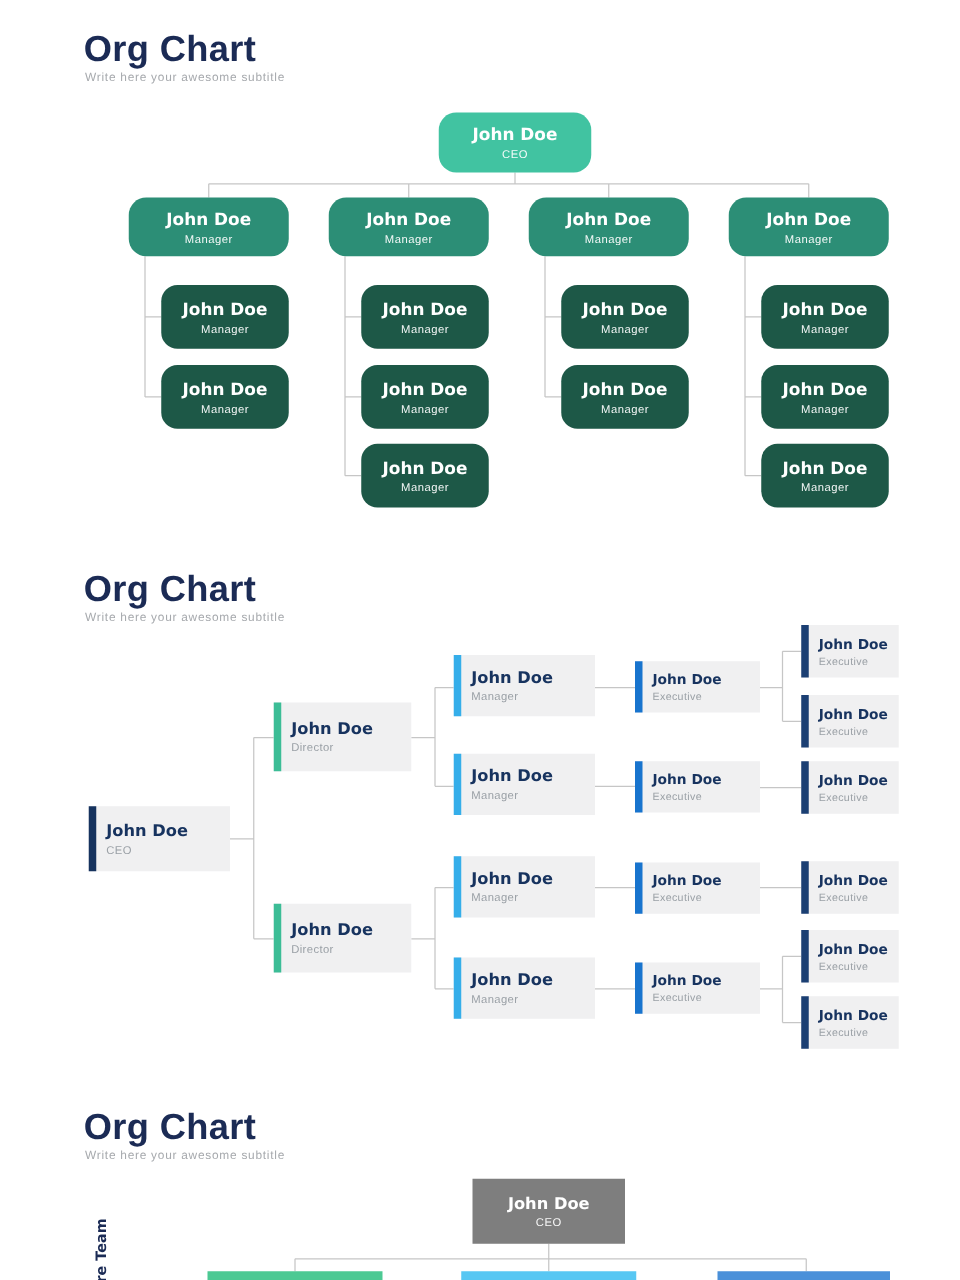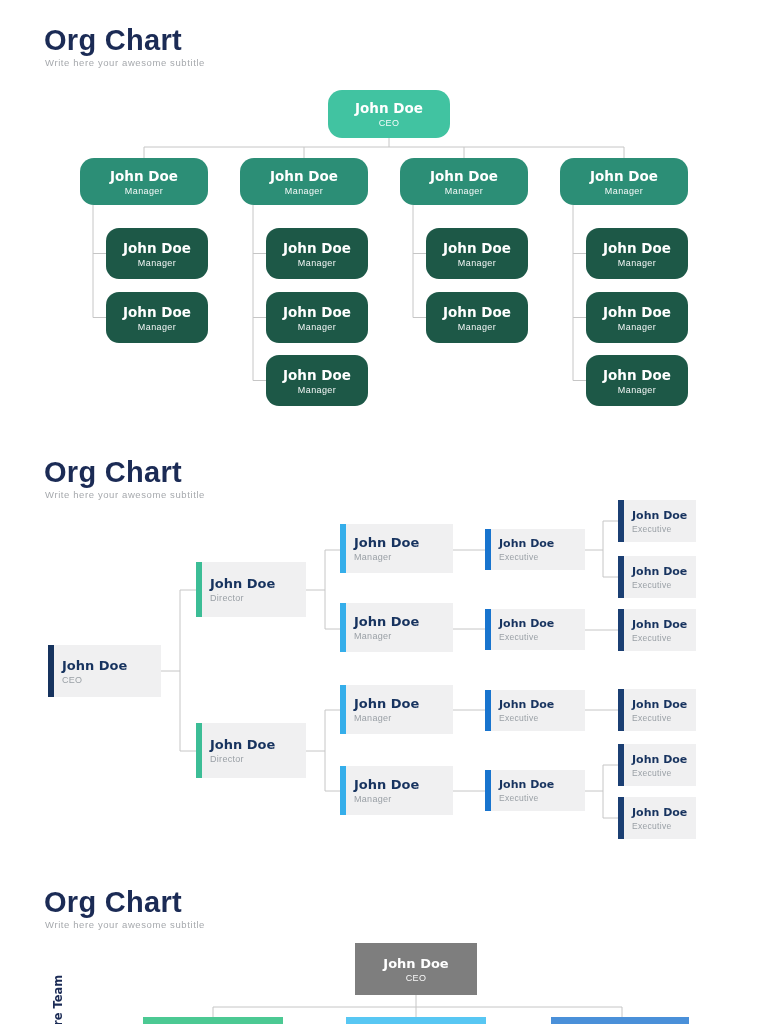--- a/index.html
+++ b/index.html
@@ -1,17 +1,17 @@
 <!DOCTYPE html>
 <html><head>
 <meta charset="utf-8">
 <style>
   html,body{margin:0;padding:0;background:#ffffff;}
   #page{position:relative;width:696px;height:1024px;background:#ffffff;overflow:hidden;
-        font-family:"Liberation Sans",sans-serif;}
+        font-family:"Liberation Sans",sans-serif;margin-left:23px;}
   svg.wires{position:absolute;left:0;top:0;pointer-events:none;}
   .title{position:absolute;font-size:29px;font-weight:800;color:#1b2b55;letter-spacing:.3px;
          font-family:"Liberation Sans",sans-serif;}
   .subtitle{position:absolute;font-size:9.5px;color:#a6a9ad;letter-spacing:.6px;}
   .badge{position:absolute;width:22px;height:22px;border-radius:50%;background:#3cbd9c;
          color:#fff;font-size:9px;font-weight:bold;display:flex;align-items:center;justify-content:center;}
   
   .n1{position:absolute;display:flex;flex-direction:column;align-items:center;justify-content:center;
       gap:2px;color:#fff;text-align:center;}
   .n1 .nm{font-size:13.5px;font-weight:bold;font-family:"DejaVu Sans",sans-serif;}

